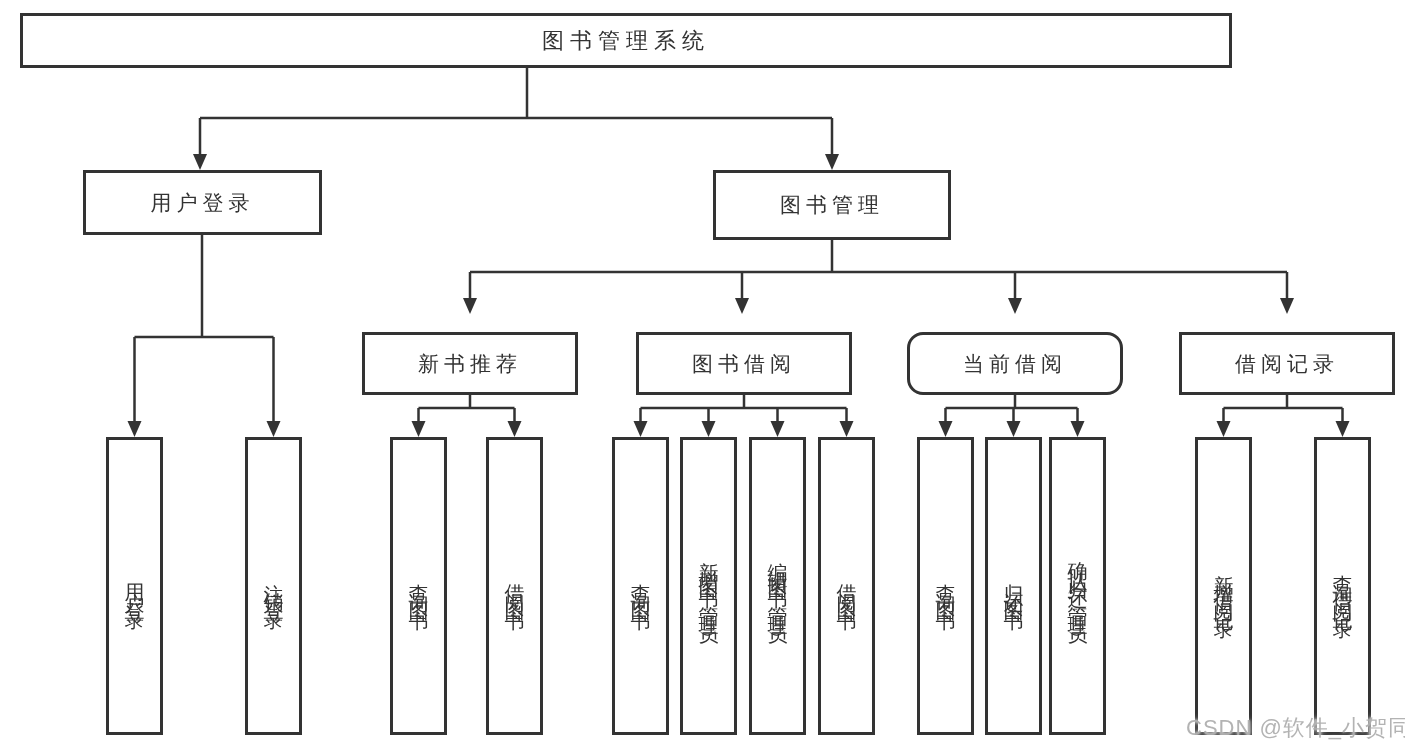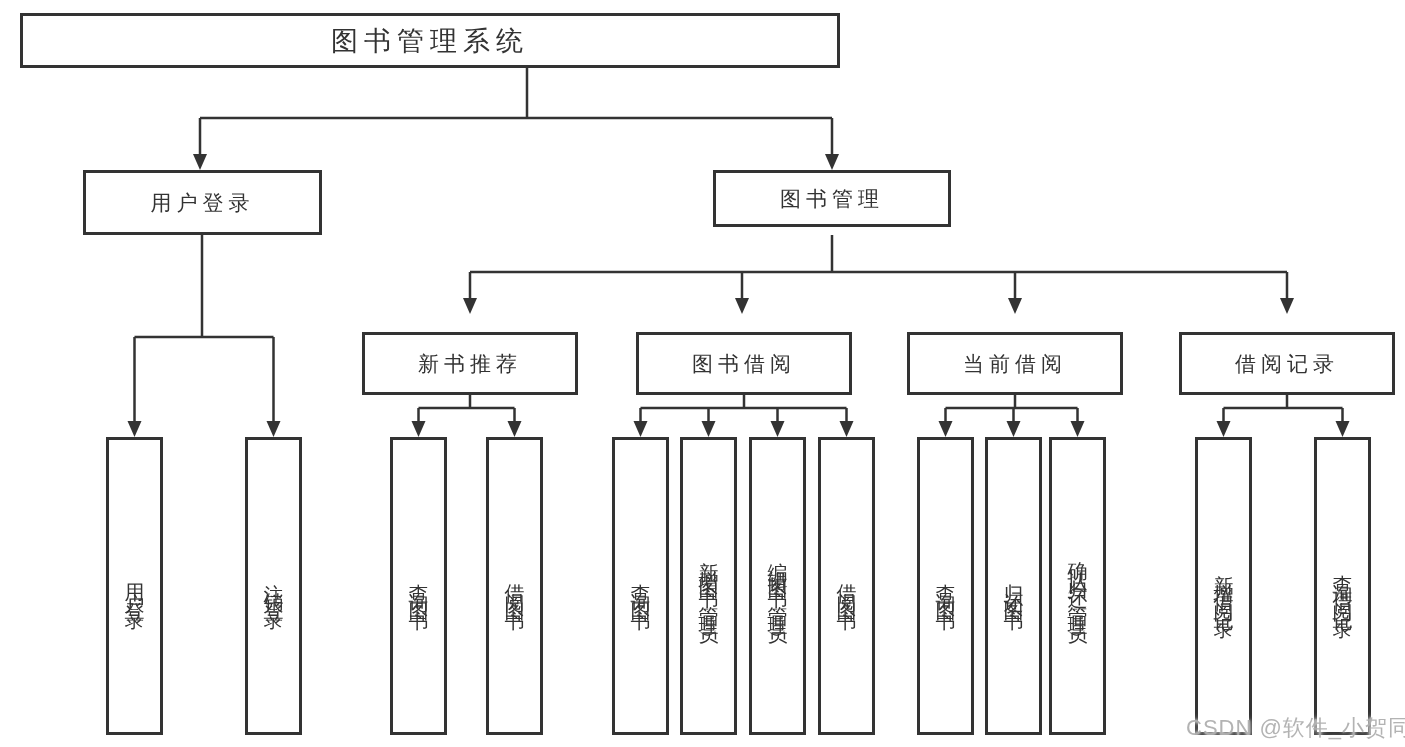--- a/index.html
+++ b/index.html
@@ -14,25 +14,25 @@
   #wires{position:absolute;left:0;top:0;width:1405px;height:747px;}
   .node{
     position:absolute;
     box-sizing:border-box;
     border:3px solid #333333;
     background:#ffffff;
     display:flex;align-items:center;justify-content:center;
     text-align:center;
   }
   .hnode{font-size:21px;letter-spacing:5px;}
-  .root{left:20px;top:13px;width:820px;height:55px;font-size:27px;letter-spacing:6px;}
+  .root{left:20px;top:13px;width:1212px;height:55px;font-size:22px;letter-spacing:6px;}
   .l2a{left:83px;top:170px;width:239px;height:65px;}
-  .l2b{left:713px;top:170px;width:238px;height:57px;}
+  .l2b{left:713px;top:170px;width:238px;height:70px;}
   .l3{top:332px;width:216px;height:63px;}
-  .l3a{left:362px;} .l3b{left:636px;text-align:center;} .l3c{left:907px;} .l3d{left:1179px;justify-content:center;}
+  .l3a{left:362px;} .l3b{left:636px;text-align:center;} .l3c{left:907px;border-radius:16px;} .l3d{left:1179px;justify-content:center;}
   .leaf{top:437px;width:57px;height:298px;}
   .leaf > span{
     writing-mode:vertical-rl;
     text-orientation:mixed;
     font-size:20px;
     letter-spacing:9px;
     line-height:1.15;
     white-space:nowrap;
   }
   .lf1{left:106px;} .lf2{left:245px;} .lf3{left:390px;} .lf4{left:486px;}

